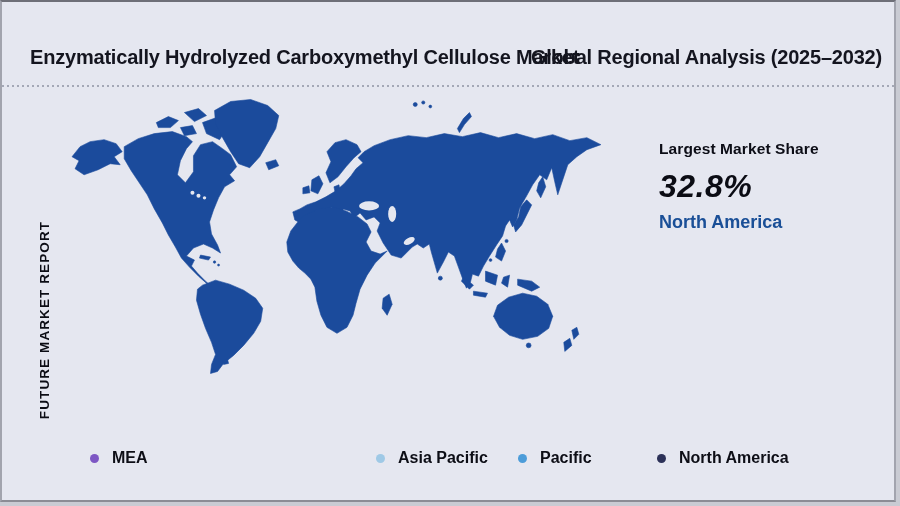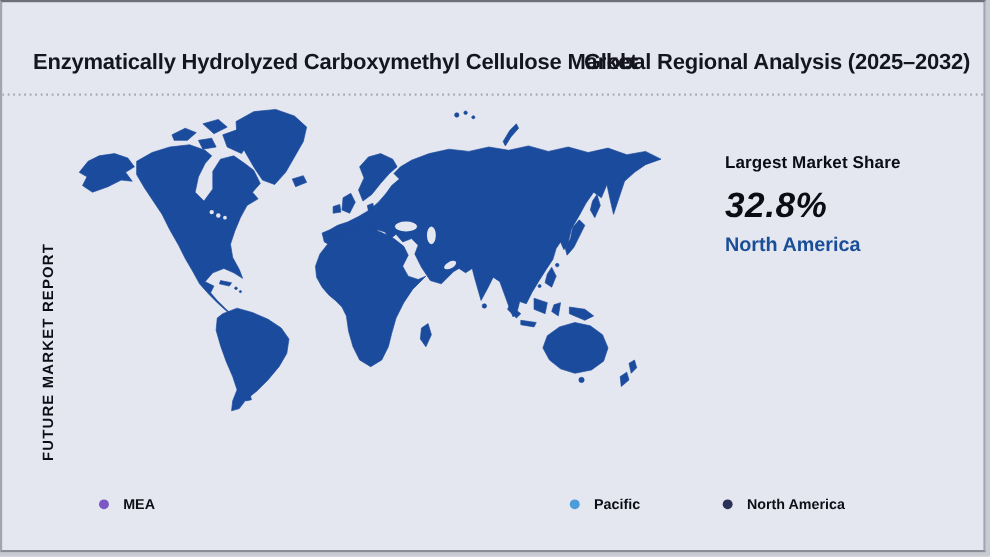--- a/index.html
+++ b/index.html
@@ -40,21 +40,21 @@
   .land{fill:var(--map,#1b4b9c);stroke:var(--map,#1b4b9c);stroke-width:0.6;stroke-linejoin:round;}
   .water{fill:var(--bg,#e5e7f0);stroke:none;}
   .stats{position:absolute;left:641px;top:138px;width:250px;margin-left:16px;}
   .stat-label{font-size:15.5px;font-weight:bold;color:#0c0d16;letter-spacing:0.1px;}
   .stat-value{font-size:32px;font-weight:bold;color:#0b0c14;margin-top:10px;letter-spacing:0.5px;font-style:italic;}
   .stat-region{font-size:18px;font-weight:bold;color:var(--accent,#1a4f97);margin-top:7px;}
   .stat-block + .stat-block{margin-top:38px;}
   .legend{position:absolute;left:0;top:446px;width:100%;height:20px;}
   .legend-item{position:absolute;display:flex;align-items:center;gap:13px;height:20px;}
   .legend-dot{width:9px;height:9px;border-radius:50%;flex:0 0 auto;}
-  .legend-label{font-size:13px;font-weight:bold;color:#0d0e16;white-space:nowrap;}
+  .legend-label{font-size:16px;font-weight:bold;color:#0d0e16;white-space:nowrap;}
 </style>
 </head>
 <body>
 
 <div class="card" style="--bg: #e5e7f0; --map: #1b4b9c; --accent: #1a4f97; --dot: #a4a8b6;">
 
   <div class="title title-left">Enzymatically Hydrolyzed Carboxymethyl Cellulose Market</div>
   <div class="title title-right">Global Regional Analysis (2025–2032)</div>
 
   <div class="dotted-sep"></div>
@@ -139,20 +139,24 @@
       <div class="stat-value">32.8%</div>
       <div class="stat-region">North America</div>
     </div>
   </div>
 
   <div class="legend">
     <div class="legend-item" style="left:88px">
       <span class="legend-dot" style="background: rgb(125, 87, 196);"></span>
       <span class="legend-label">MEA</span>
     </div>
+    <div class="legend-item" style="left:374px">
+      <span class="legend-dot" style="background: rgb(159, 201, 230);"></span>
+      <span class="legend-label">Asia Pacific</span>
+    </div>
     <div class="legend-item" style="left:516px">
       <span class="legend-dot" style="background: rgb(76, 156, 217);"></span>
       <span class="legend-label">Pacific</span>
     </div>
     <div class="legend-item" style="left:655px">
       <span class="legend-dot" style="background: rgb(44, 49, 88);"></span>
       <span class="legend-label">North America</span>
     </div>
   </div>
 

